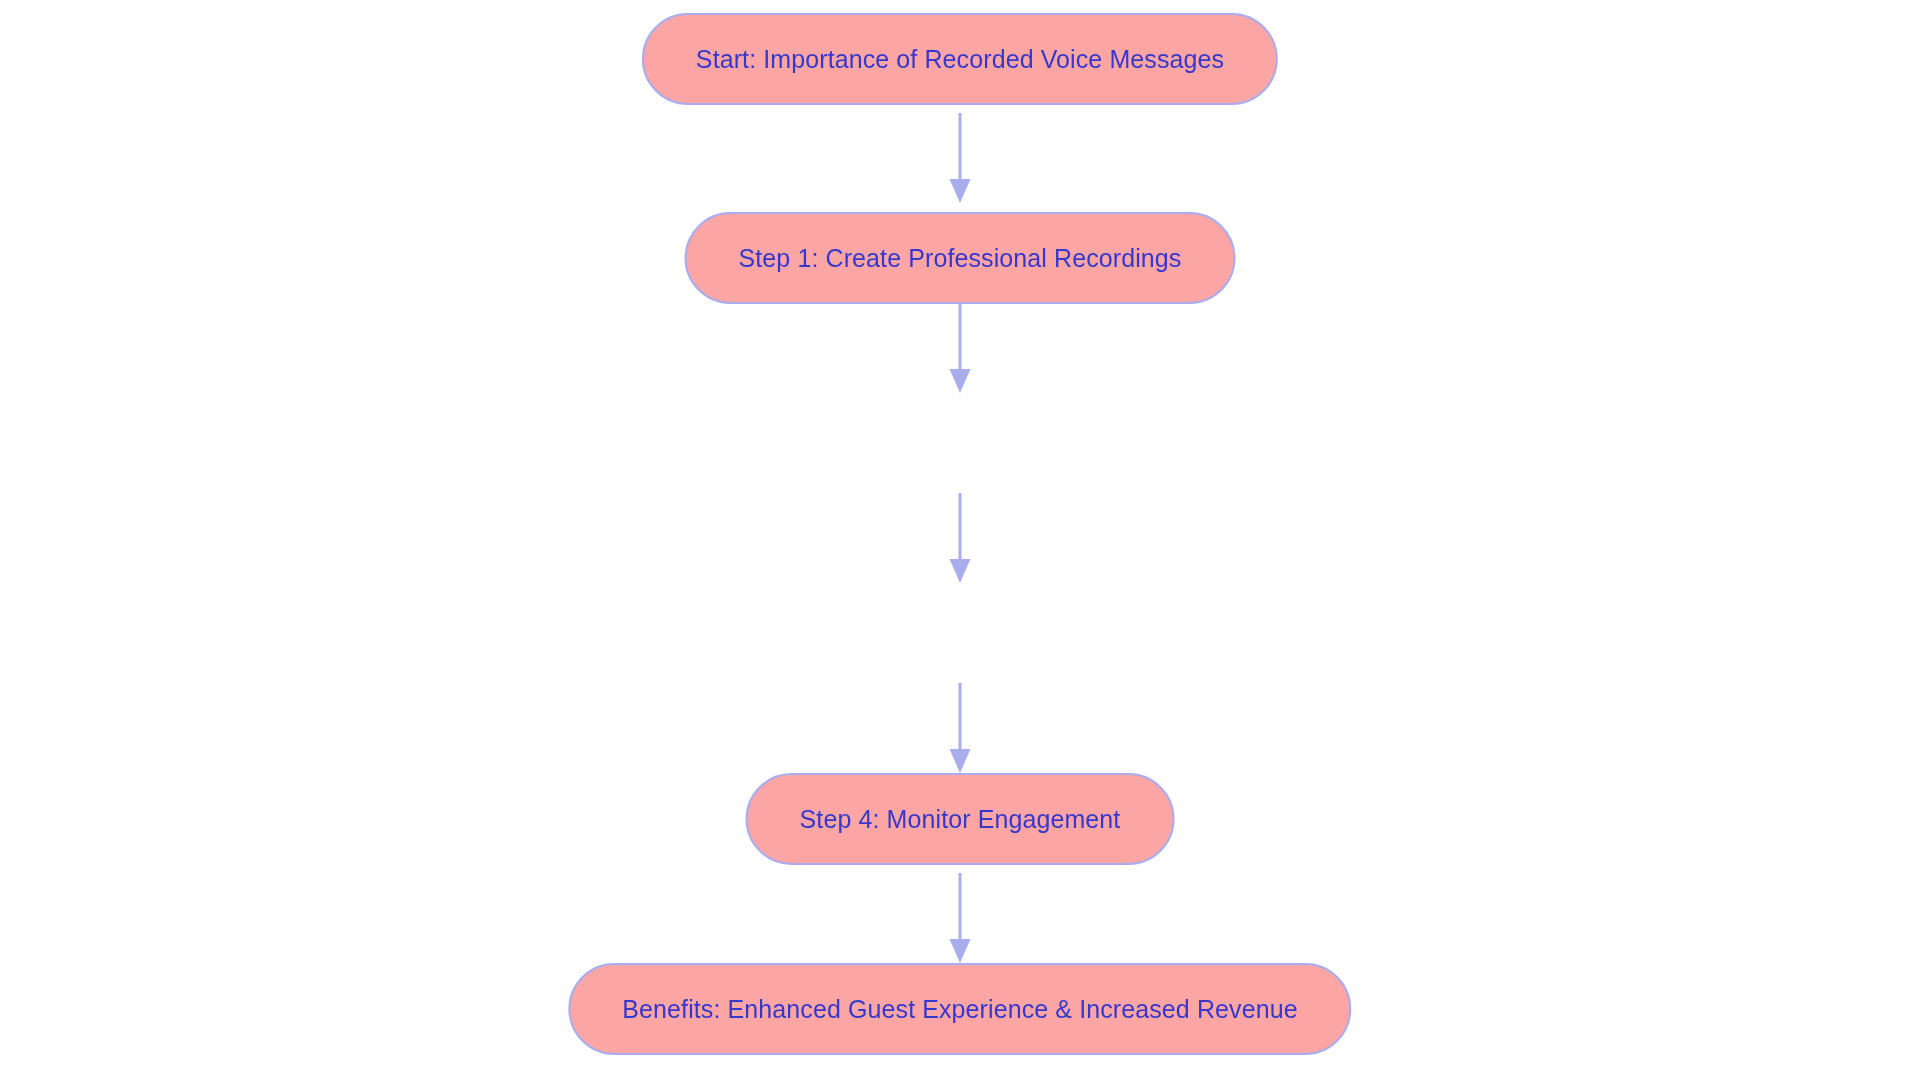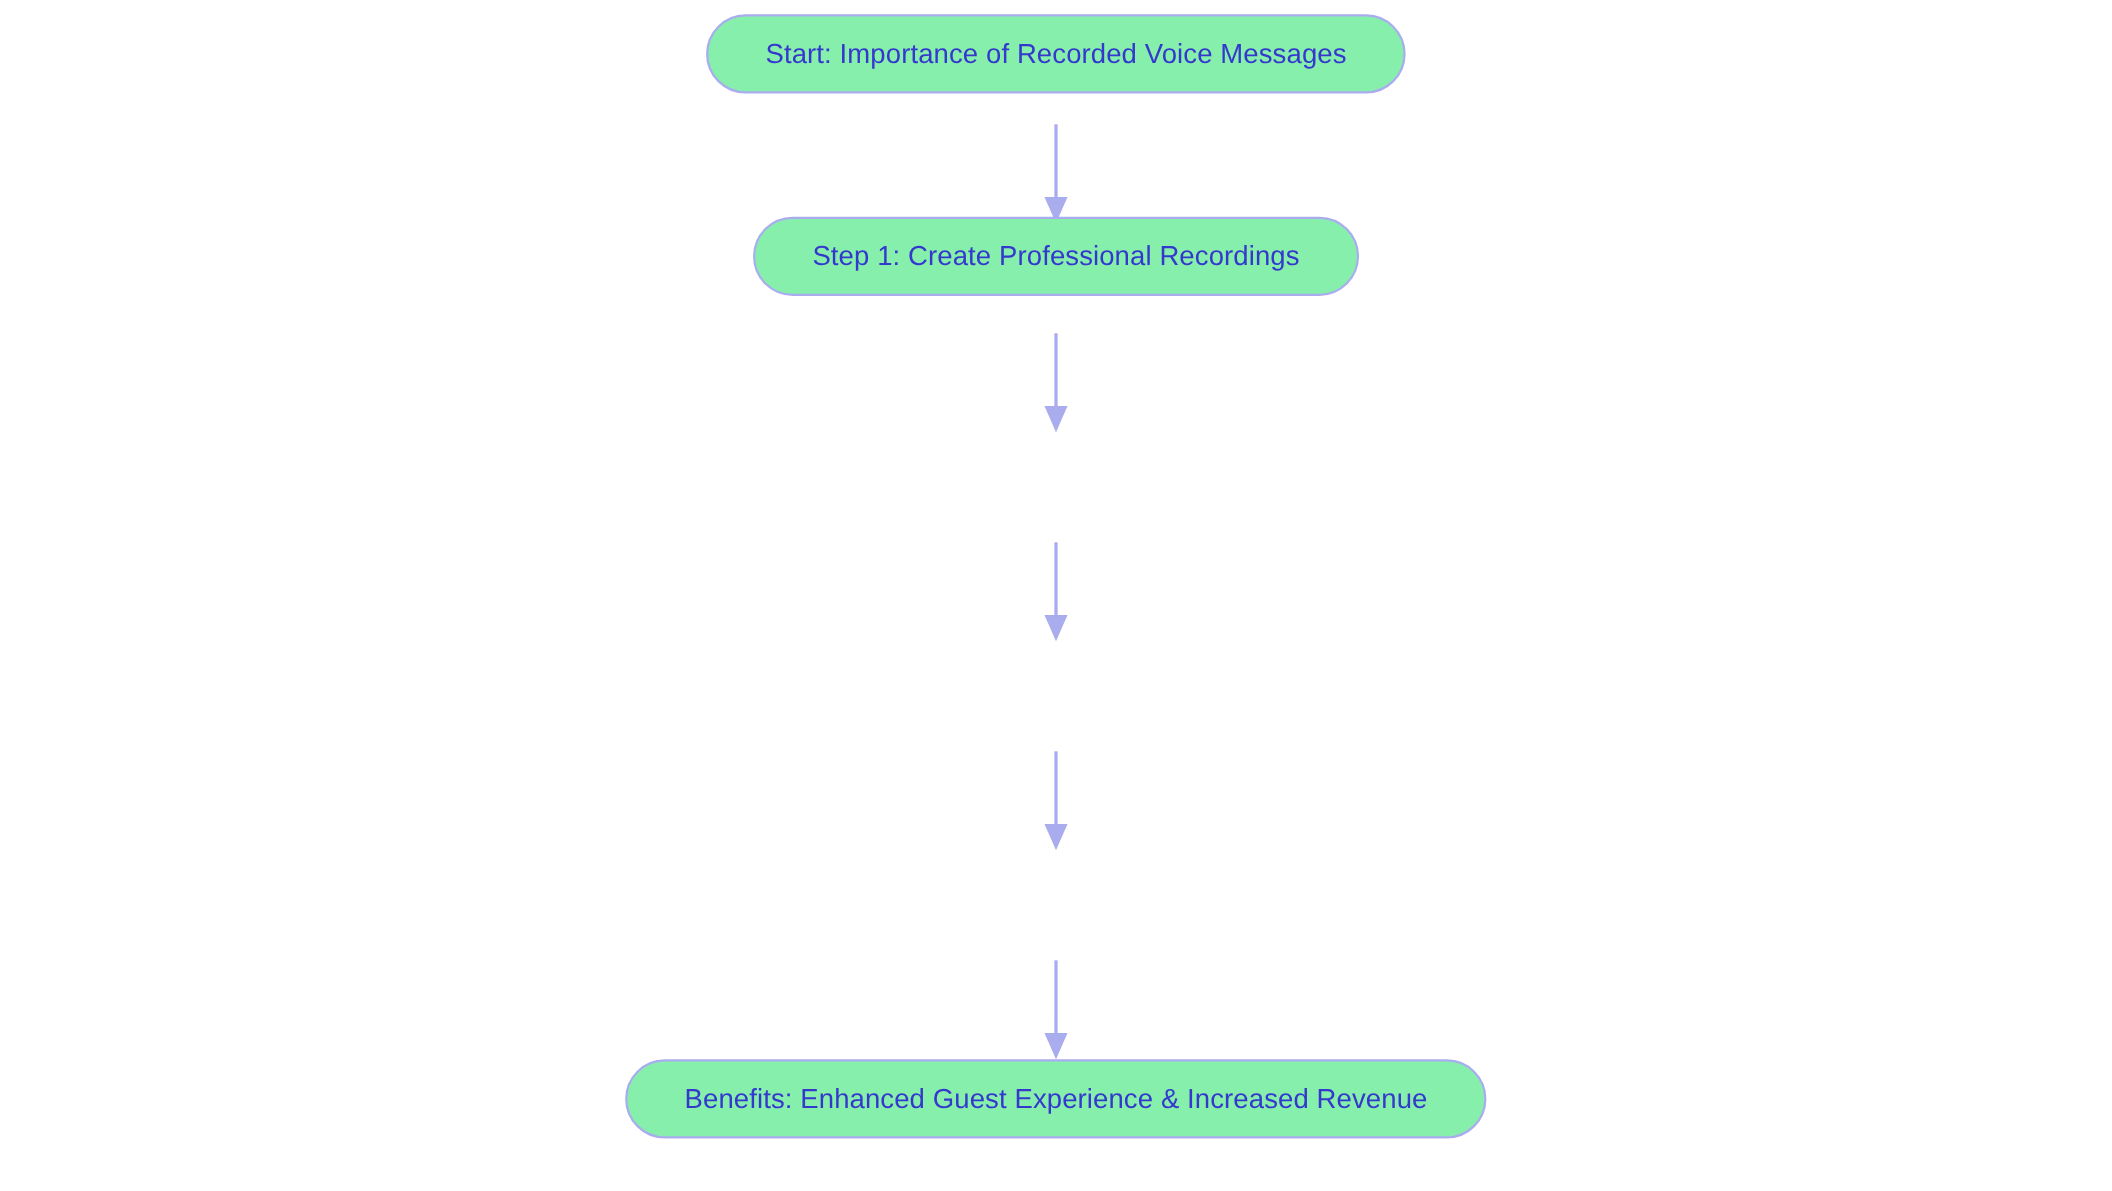--- a/index.html
+++ b/index.html
@@ -25,26 +25,26 @@
     width: 1920px;
     height: 1083px;
     display: flex;
     flex-direction: column;
     align-items: center;
   }
   .node {
     position: absolute;
     left: 50%;
     transform: translateX(-50%);
-    height: 72px;
+    height: 92px;
     box-sizing: border-box;
     display: flex;
     align-items: center;
     justify-content: flex-start;
-    background: #86efac;
+    background: #fca5a5;
     border: 2px solid #a9adee;
     border-radius: 50px;
     padding: 0 52px;
     white-space: nowrap;
   }
   .node-label {
     font-family: "Liberation Sans", sans-serif;
     font-size: 25px;
     font-weight: 400;
     color: #3538cd;
@@ -74,21 +74,21 @@
       <span class="node-label">Start: Importance of Recorded Voice Messages</span>
     </div>
 
     <div class="connector" style="top:113px; height:90px;">
       <svg width="26" height="90" viewBox="0 0 26 90" aria-hidden="true">
         <line x1="13" y1="0" x2="13" y2="68" stroke="#a9adee" stroke-width="3"></line>
         <polygon points="13,90 2.5,66 23.5,66" fill="#a9adee"></polygon>
       </svg>
     </div>
 
-    <div class="node" style="top:197px;">
+    <div class="node" style="top:212px;">
       <span class="node-label">Step 1: Create Professional Recordings</span>
     </div>
 
     <div class="connector" style="top:303px; height:90px;">
       <svg width="26" height="90" viewBox="0 0 26 90" aria-hidden="true">
         <line x1="13" y1="0" x2="13" y2="68" stroke="#a9adee" stroke-width="3"></line>
         <polygon points="13,90 2.5,66 23.5,66" fill="#a9adee"></polygon>
       </svg>
     </div>
 
@@ -101,20 +101,23 @@
     </div>
 
 
     <div class="connector" style="top:683px; height:90px;">
       <svg width="26" height="90" viewBox="0 0 26 90" aria-hidden="true">
         <line x1="13" y1="0" x2="13" y2="68" stroke="#a9adee" stroke-width="3"></line>
         <polygon points="13,90 2.5,66 23.5,66" fill="#a9adee"></polygon>
       </svg>
     </div>
 
+    <div class="node" style="top:773px;">
+      <span class="node-label">Step 4: Monitor Engagement</span>
+    </div>
 
     <div class="connector" style="top:873px; height:90px;">
       <svg width="26" height="90" viewBox="0 0 26 90" aria-hidden="true">
         <line x1="13" y1="0" x2="13" y2="68" stroke="#a9adee" stroke-width="3"></line>
         <polygon points="13,90 2.5,66 23.5,66" fill="#a9adee"></polygon>
       </svg>
     </div>
 
     <div class="node" style="top:963px;">
       <span class="node-label">Benefits: Enhanced Guest Experience &amp; Increased Revenue</span>

